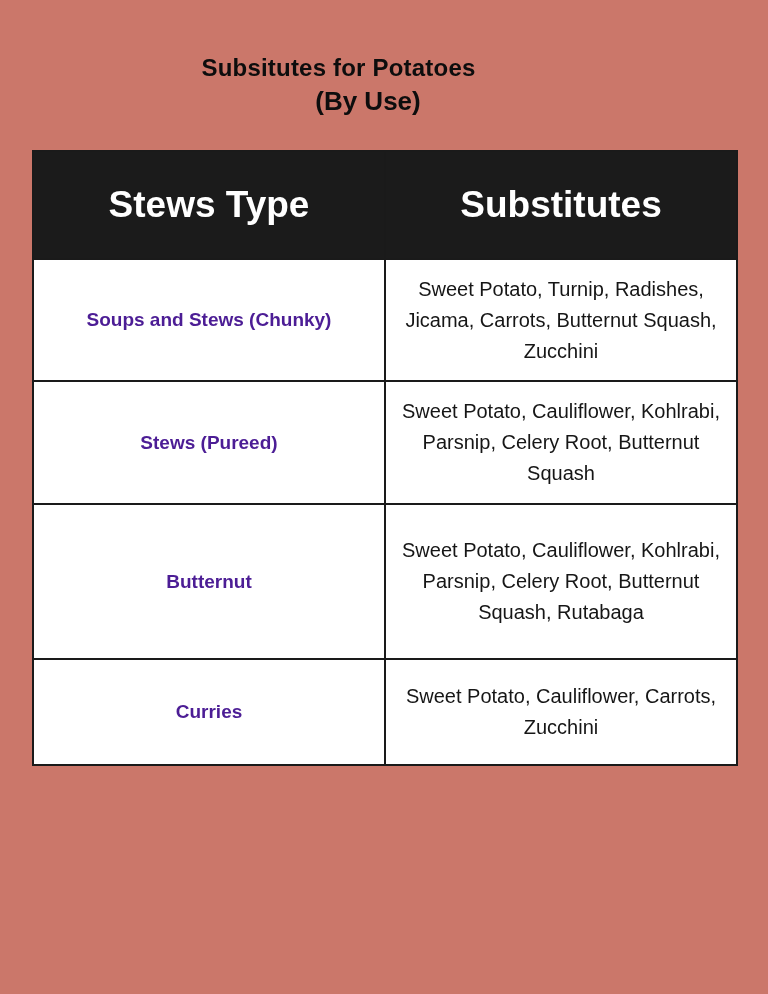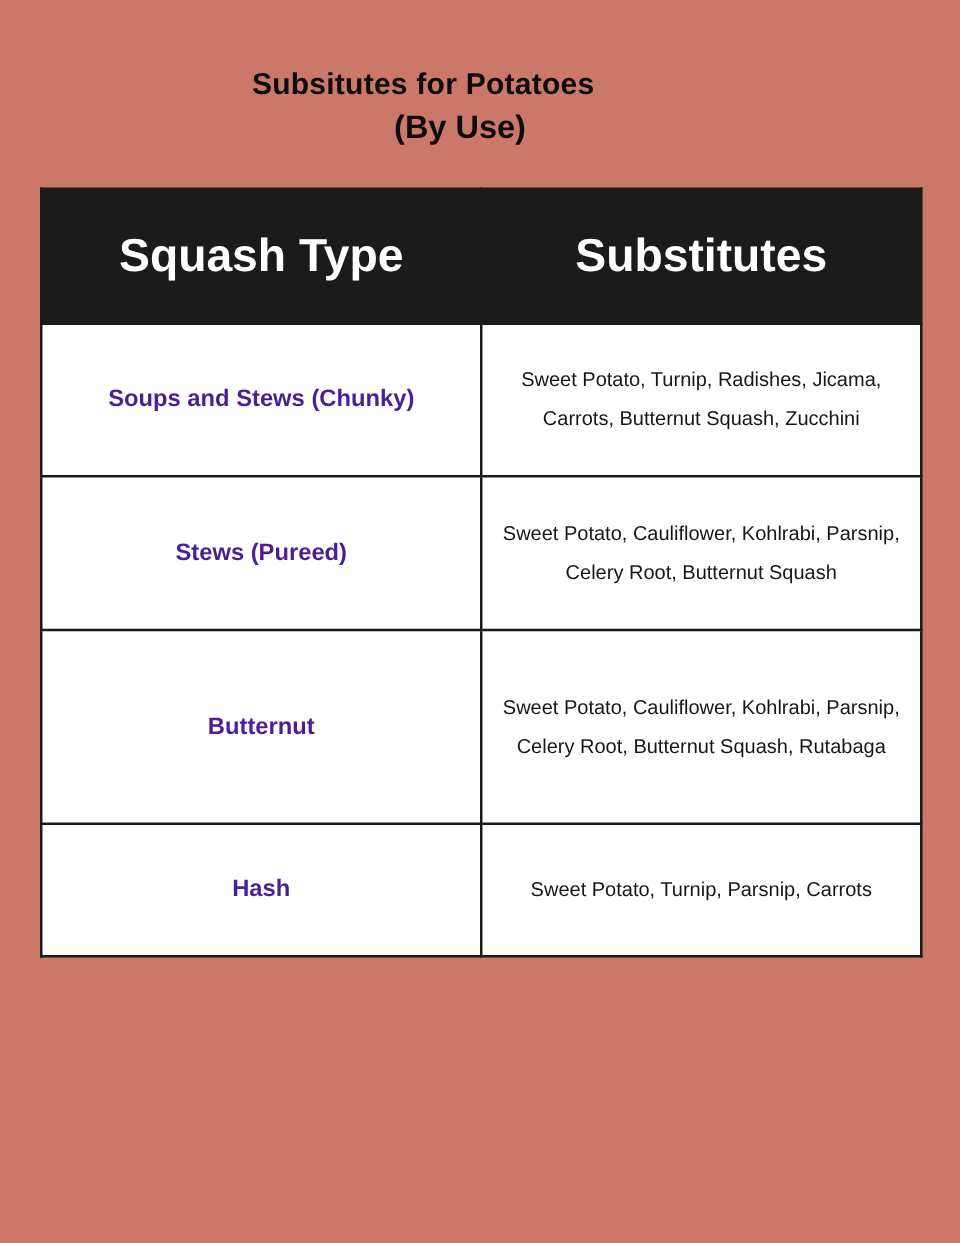--- a/index.html
+++ b/index.html
@@ -69,57 +69,57 @@
     td {
       background: #ffffff;
     }
     td.type {
       font-weight: bold;
       font-size: 19px;
       line-height: 26px;
       color: #4c1d95;
     }
     td.subs {
-      font-size: 16px;
+      font-size: 20px;
       line-height: 31px;
       color: #161616;
       padding: 0 12px;
     }
     tr.r0 td { height: 122px; }
     tr.r1 td { height: 123px; }
     tr.r2 td { height: 155px; }
     tr.r3 td { height: 106px; }
     tr.r4 td { height: 106px; }
   </style>
 </head>
 <body>
 
 <div class="title">Subsitutes for Potatoes</div>
 <div class="subtitle">(By Use)</div>
 
 <div class="table-wrap">
   <table>
     <thead>
       <tr>
-        <th class="col1">Squash Type</th>
+        <th class="col1">Stews Type</th>
         <th class="col2">Substitutes</th>
       </tr>
     </thead>
     <tbody>
       <tr class="r0">
         <td class="type">Soups and Stews (Chunky)</td>
         <td class="subs">Sweet Potato, Turnip, Radishes, Jicama, Carrots, Butternut Squash, Zucchini</td>
       </tr>
       <tr class="r1">
         <td class="type">Stews (Pureed)</td>
         <td class="subs">Sweet Potato, Cauliflower, Kohlrabi, Parsnip, Celery Root, Butternut Squash</td>
       </tr>
       <tr class="r2">
         <td class="type">Butternut</td>
         <td class="subs">Sweet Potato, Cauliflower, Kohlrabi, Parsnip, Celery Root, Butternut Squash, Rutabaga</td>
       </tr>
-      <tr class="r4">
-        <td class="type">Hash</td>
-        <td class="subs">Sweet Potato, Turnip, Parsnip, Carrots</td>
+      <tr class="r3">
+        <td class="type">Curries</td>
+        <td class="subs">Sweet Potato, Cauliflower, Carrots, Zucchini</td>
       </tr>
     </tbody>
   </table>
 </div>
 
 </body></html>

